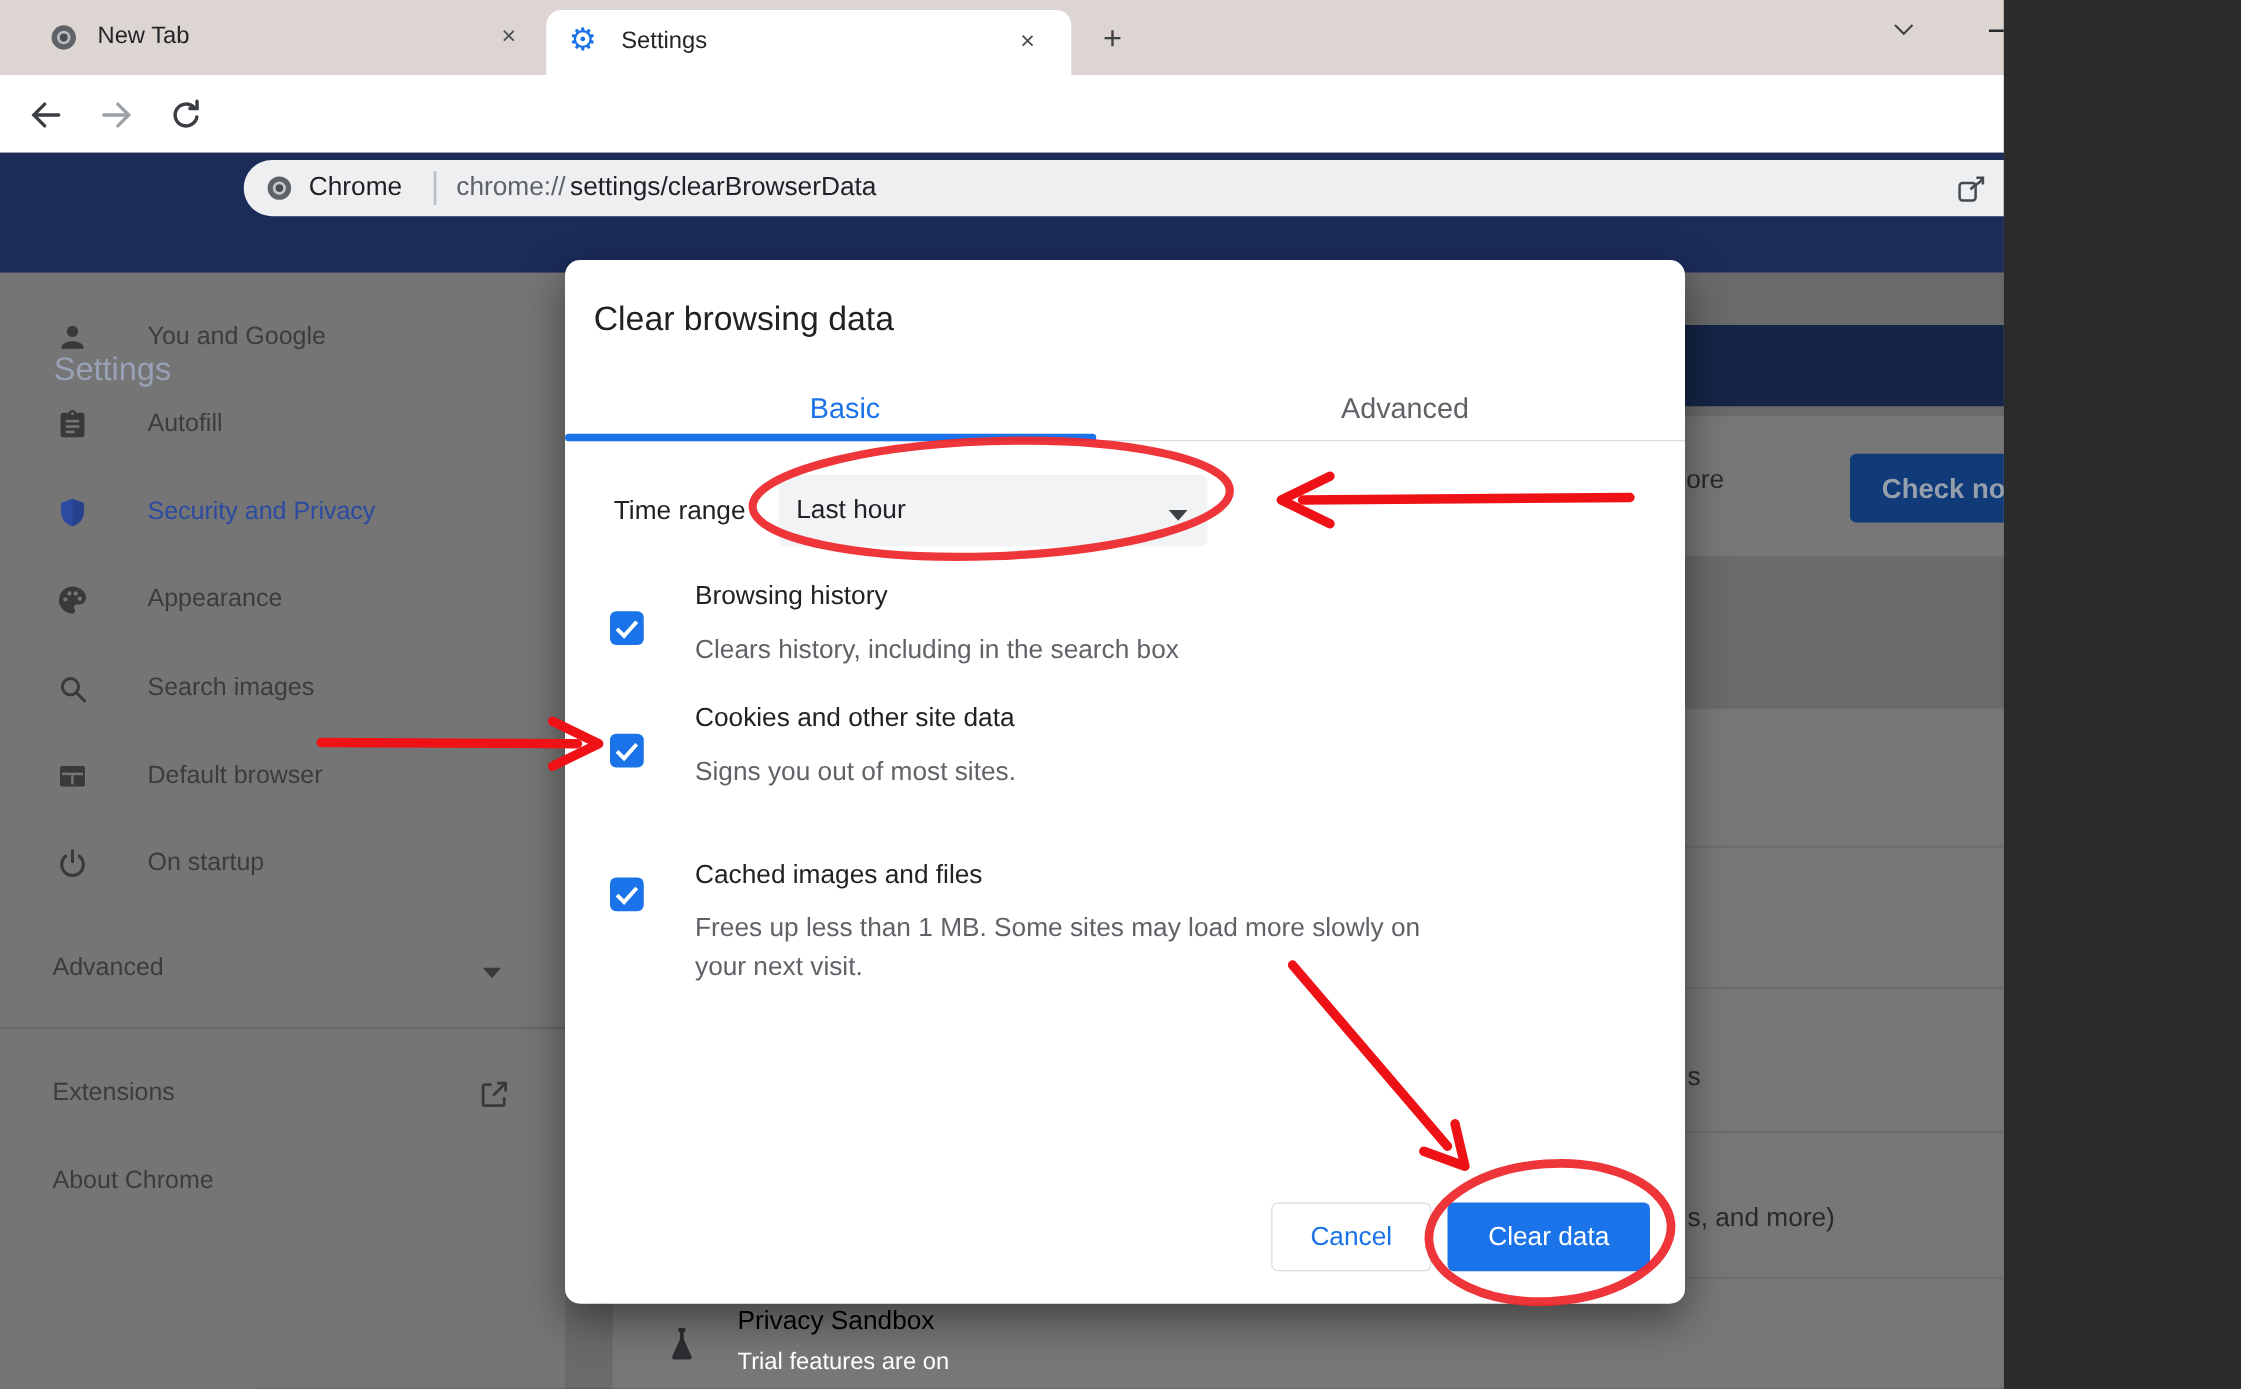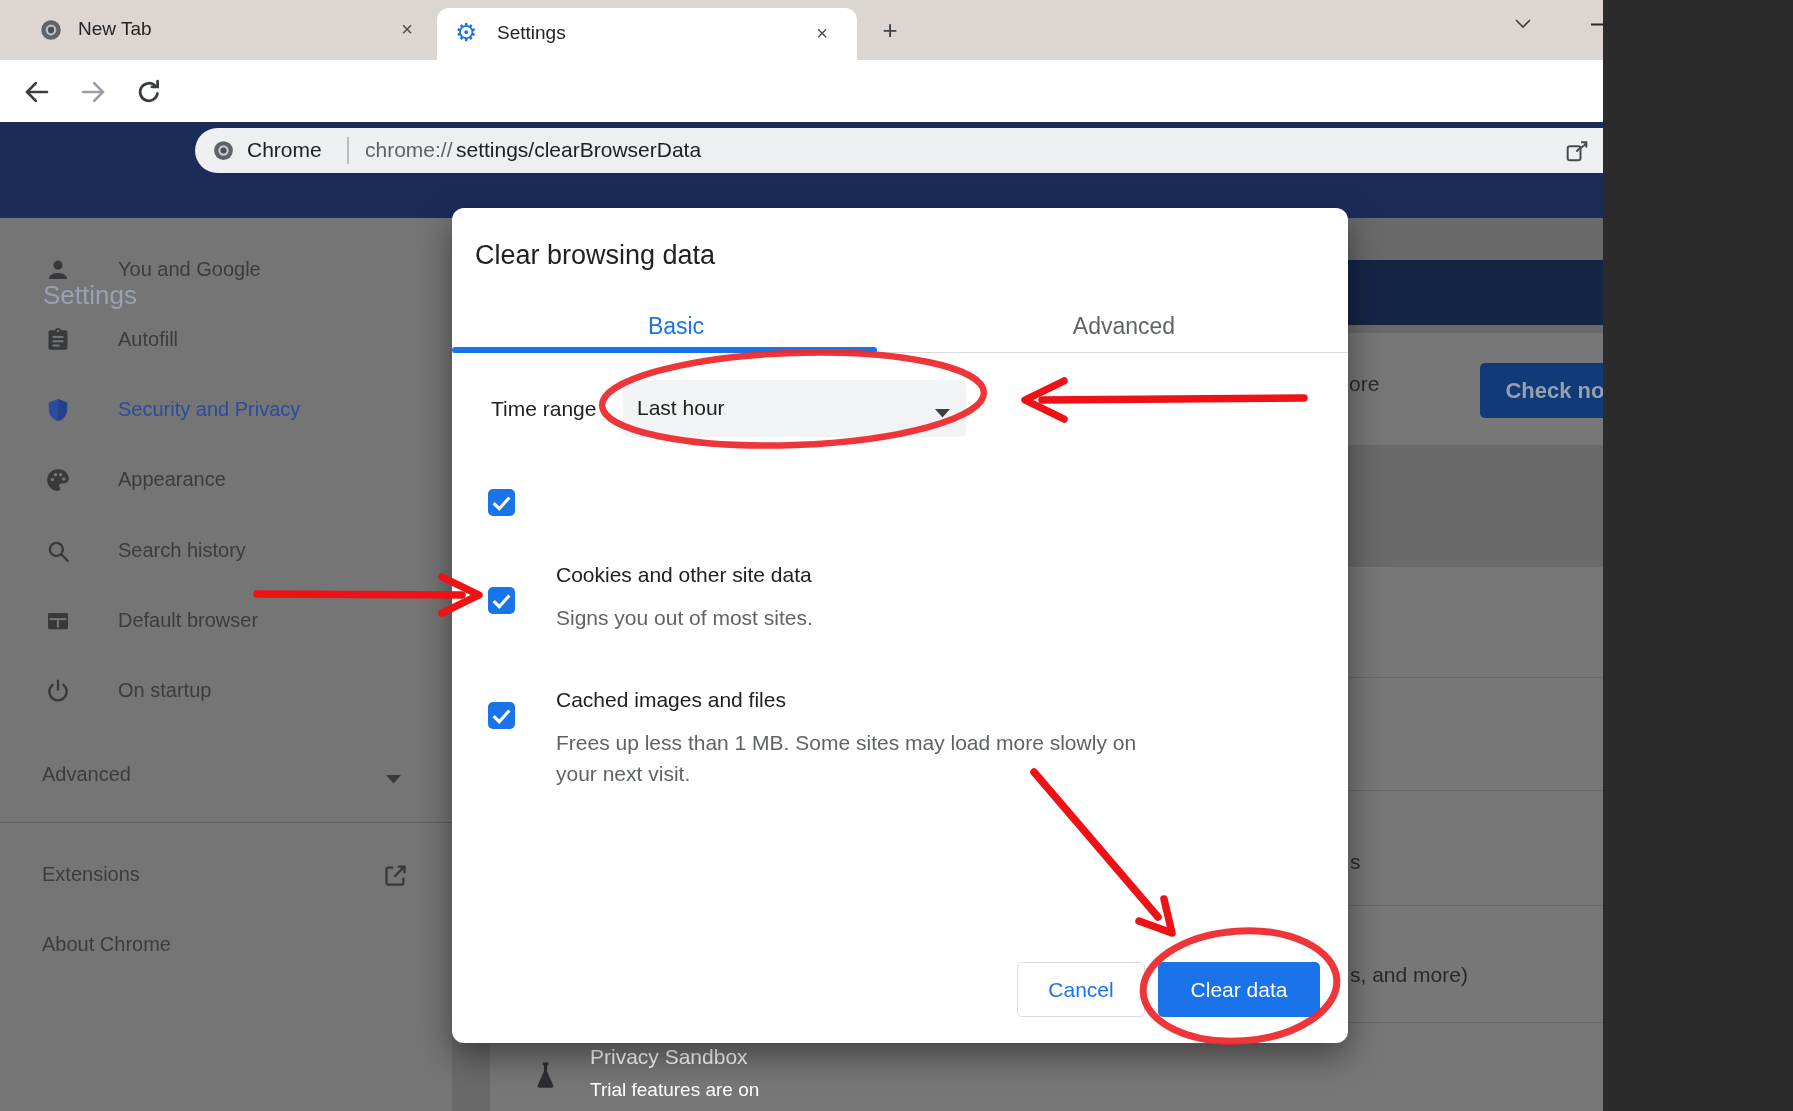--- a/index.html
+++ b/index.html
@@ -201,21 +201,21 @@
             <circle cx="14.4" cy="7.2" r="1.6" fill="#757575"></circle>
             <circle cx="17.4" cy="11" r="1.6" fill="#757575"></circle>
           </svg></span>
       <span class="abs nav-label">Appearance</span>
     </div>
     <div class="abs nav-row" style="top:313px;">
       <span class="abs nav-icon"><svg width="26" height="26" viewBox="0 0 24 24">
             <circle cx="10.5" cy="10.5" r="6" fill="none" stroke="#37393b" stroke-width="2.2"></circle>
             <line x1="15" y1="15" x2="21" y2="21" stroke="#37393b" stroke-width="2.2" stroke-linecap="round"></line>
           </svg></span>
-      <span class="abs nav-label">Search history</span>
+      <span class="abs nav-label">Search images</span>
     </div>
     <div class="abs nav-row" style="top:383px;">
       <span class="abs nav-icon"><svg width="26" height="26" viewBox="0 0 24 24">
             <rect x="2.8" y="4.5" width="18.4" height="15" rx="1.2" fill="#37393b"></rect>
             <rect x="4.3" y="9.3" width="15.4" height="1.9" fill="#757575"></rect>
             <rect x="11" y="11.2" width="1.9" height="6.8" fill="#757575"></rect>
           </svg></span>
       <span class="abs nav-label">Default browser</span>
     </div>
     <div class="abs nav-row" style="top:453px;">
@@ -263,21 +263,21 @@
           <path d="M2 1 L10 8 L2 15 Z" fill="#2e3134"></path>
         </svg></span>
     <span class="abs frag" style="left:860px;top:283px;">s</span>
     <span class="abs frag" style="left:860px;top:396px;">s, and more)</span>
 
     <span class="abs" style="left:43px;top:493px;">
       <svg width="25" height="31" viewBox="0 0 24 28">
           <path fill="#2c2e31" d="M9.3 1.5h5.4v2.2l-1.2 1v5.4l5.9 13.2a1.7 1.7 0 0 1-1.6 2.4H6.2a1.7 1.7 0 0 1-1.6-2.4l5.9-13.2V4.7l-1.2-1z"></path>
         </svg>
     </span>
-    <div class="abs" style="left:100px;top:478px;font-size:21px;color:#ffffff;text-align:center;">Privacy Sandbox</div>
+    <div class="abs" style="left:100px;top:478px;font-size:21px;color:#000000;text-align:center;">Privacy Sandbox</div>
     <div class="abs" style="left:100px;top:512px;font-size:19px;color:#ffffff;">Trial features are on</div>
     <span class="abs" style="left:1127px;top:496px;">
       <svg width="28" height="28" viewBox="0 0 24 24" fill="none" stroke="#2e3134" stroke-width="2">
           <path d="M10 5H5.5A1.5 1.5 0 0 0 4 6.5v12A1.5 1.5 0 0 0 5.5 20h12a1.5 1.5 0 0 0 1.5-1.5V14"></path>
           <path d="M14 4h6v6"></path>
           <path d="M11 13 20 4"></path>
         </svg>
     </span>
   </div>
 
@@ -301,20 +301,24 @@
         <svg width="15" height="9" viewBox="0 0 15 9">
             <path d="M0 0h15L7.5 8.5z" fill="#3c4043"></path>
           </svg>
       </span>
     </div>
 
     <div class="abs cbx" style="top:281px;">
       <svg width="27" height="27" viewBox="0 0 24 24">
           <path d="M5 12.5 10 17.5 19 7.5" stroke="#fff" stroke-width="2.8" fill="none"></path>
         </svg>
+    </div>
+    <div class="abs row-block" style="top:254px;">
+      <div class="row-title">Browsing history</div>
+      <div class="row-desc">Clears history, including in the search box</div>
     </div>
 
     <div class="abs cbx" style="top:379px;">
       <svg width="27" height="27" viewBox="0 0 24 24">
           <path d="M5 12.5 10 17.5 19 7.5" stroke="#fff" stroke-width="2.8" fill="none"></path>
         </svg>
     </div>
     <div class="abs row-block" style="top:352px;">
       <div class="row-title">Cookies and other site data</div>
       <div class="row-desc">Signs you out of most sites.</div>

